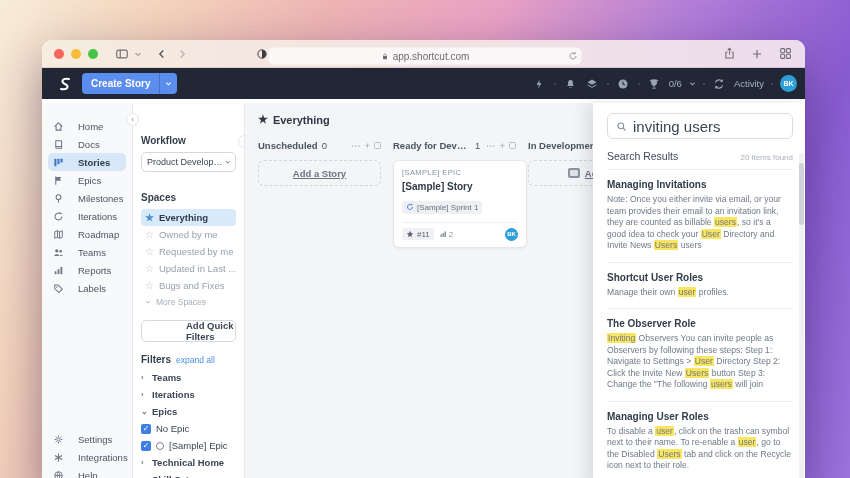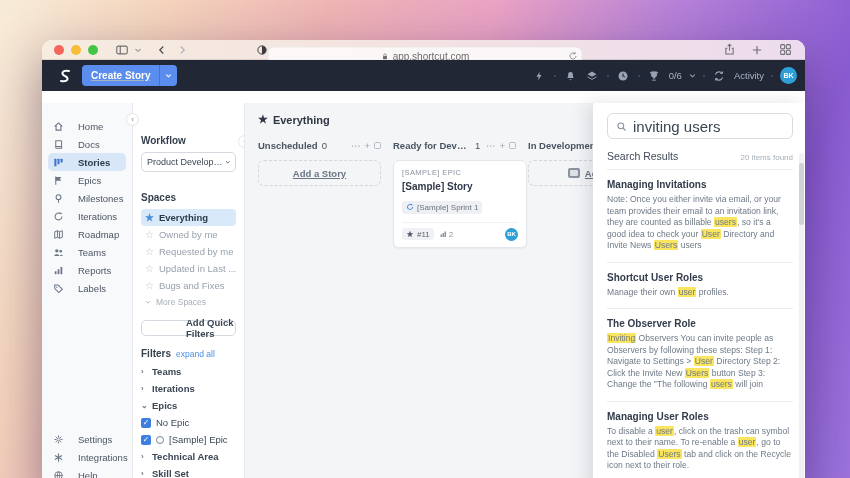--- a/index.html
+++ b/index.html
@@ -10,41 +10,41 @@
     position:relative;
   }
   .window {
     position:absolute; left:42px; top:40px; width:763px; height:450px;
     border-radius:10px 10px 0 0; overflow:hidden;
     box-shadow:0 18px 50px rgba(40,20,70,.45);
     background:#fff;
   }
   
   .toolbar {
-    height:20px; display:flex; align-items:center; padding:0 12px;
+    height:28px; display:flex; align-items:center; padding:0 12px;
     background:linear-gradient(90deg,#f6ecdf 0%,#f3e3e1 45%,#ecdcee 100%);
     border-bottom:1px solid rgba(0,0,0,.10); position:relative;
   }
   .lights { display:flex; gap:7px; margin-right:14px; }
   .light { width:10px; height:10px; border-radius:50%; }
   .tb-icon { color:#6e6e73; display:flex; align-items:center; justify-content:center; width:20px; height:20px; }
   .tb-icon.dim { color:#b7b2bb; }
   .urlbar {
     position:absolute; left:226px; top:7px; width:314px; height:18px;
     background:rgba(255,255,255,.72); border-radius:6px;
     display:flex; align-items:center; justify-content:center; gap:4px;
     color:#6b6b70; font-size:10px; box-shadow:inset 0 0 0 .5px rgba(0,0,0,.06);
   }
   .urlbar .refresh { position:absolute; right:4px; color:#8a8a8e; }
   .tb-right { position:absolute; right:10px; display:flex; gap:8px; }
   svg { display:block; }
   
   .app-header {
     height:31px; background:#212735; display:flex; align-items:center;
-    padding:0 10px; position:relative; color:#aab2c0;text-decoration:underline;
+    padding:0 10px; position:relative; color:#aab2c0;
   }
   .logo { width:18px; height:18px; color:#fff; margin:0 8px 0 4px; }
   .create-btn {
     display:flex; align-items:stretch; height:21px; border-radius:4px; overflow:hidden;
     background:#5b8def; color:#fff; font-size:10px; font-weight:bold;
   }
   .create-btn .lbl { display:flex; align-items:center; padding:0 9px; }
   .create-btn .car { display:flex; align-items:center; padding:0 5px; border-left:1px solid rgba(0,0,0,.18); }
   .hdr-search {
     margin-left:10px; width:158px; height:20px; background:#2e3545; border-radius:5px;
@@ -72,21 +72,21 @@
   
   .fpanel { width:112px; background:#fff; border-right:1px solid #e7e9ee; padding:12px 8px; font-size:9.5px; position:relative; overflow:hidden; }
   .fp-h { font-size:10px; font-weight:bold; color:#333f4d; margin-bottom:6px;margin-top:20px; }
   .wf-select { border:1px solid #d5d9df; border-radius:5px; height:20px; display:flex; align-items:center;
     justify-content:space-between; padding:0 5px; font-size:9px; color:#3a4654; margin-bottom:14px; background:#fff; }
   .space-item { display:flex; align-items:center; gap:5px; height:17px; padding:0 4px; border-radius:4px; color:#98a1ad; }
   .space-item .st { font-size:10px; color:#b6bdc7; }
   .space-item.active { background:#d8e9f9; color:#2c3a4d; font-weight:bold; }
   .space-item.active .st { color:#4a90d9; }
   .more-spaces { display:flex; align-items:center; gap:5px; height:16px; padding:0 4px; color:#a7aeb8; font-size:8.5px; }
-  .aqf-btn { margin:10px 0 12px 0; border:1px solid #d5d9df; background:#fff; border-radius:5px; height:16px;
+  .aqf-btn { margin:10px 0 12px 0; border:1px solid #d5d9df; background:#fff; border-radius:5px; height:22px;
     display:flex; align-items:center; justify-content:center; font-size:9.5px; font-weight:bold; color:#3a4654;padding-left:44px; }
   .filters-row { display:flex; align-items:baseline; gap:5px; margin-bottom:4px; }
   .expand-all { color:#4a90e2; font-size:8.5px; }
   .fgroup { display:flex; align-items:center; gap:5px; height:17px; color:#3a4654; font-weight:bold; font-size:9.5px; }
   .fgroup .chev { color:#6a7482; font-size:8px; width:6px; }
   .fcheck { display:flex; align-items:center; gap:5px; height:17px; color:#3a4654; font-size:9.5px; }
   .cb { width:10px; height:10px; border-radius:2px; background:#3d7fe0; color:#fff; font-size:8px;
     line-height:10px; text-align:center; flex:none; }
   .epic-circle { width:8px; height:8px; border:1.3px solid #7a8492; border-radius:50%; flex:none; }
   
@@ -463,21 +463,21 @@
         <span class="cb">✓</span>
         <span>No Epic</span>
       </div>
       <div class="fcheck">
         <span class="cb">✓</span>
         <span class="epic-circle"></span>
         <span style="white-space:nowrap">[Sample] Epic</span>
       </div>
       <div class="fgroup">
         <span class="chev">›</span>
-        <span>Technical Area</span>
+        <span>Technical Home</span>
       </div>
       <div class="fgroup">
         <span class="chev">›</span>
         <span>Skill Set</span>
       </div>
       <div class="fgroup">
         <span class="chev">›</span>
         <span>Product Area</span>
       </div>
     </aside>

